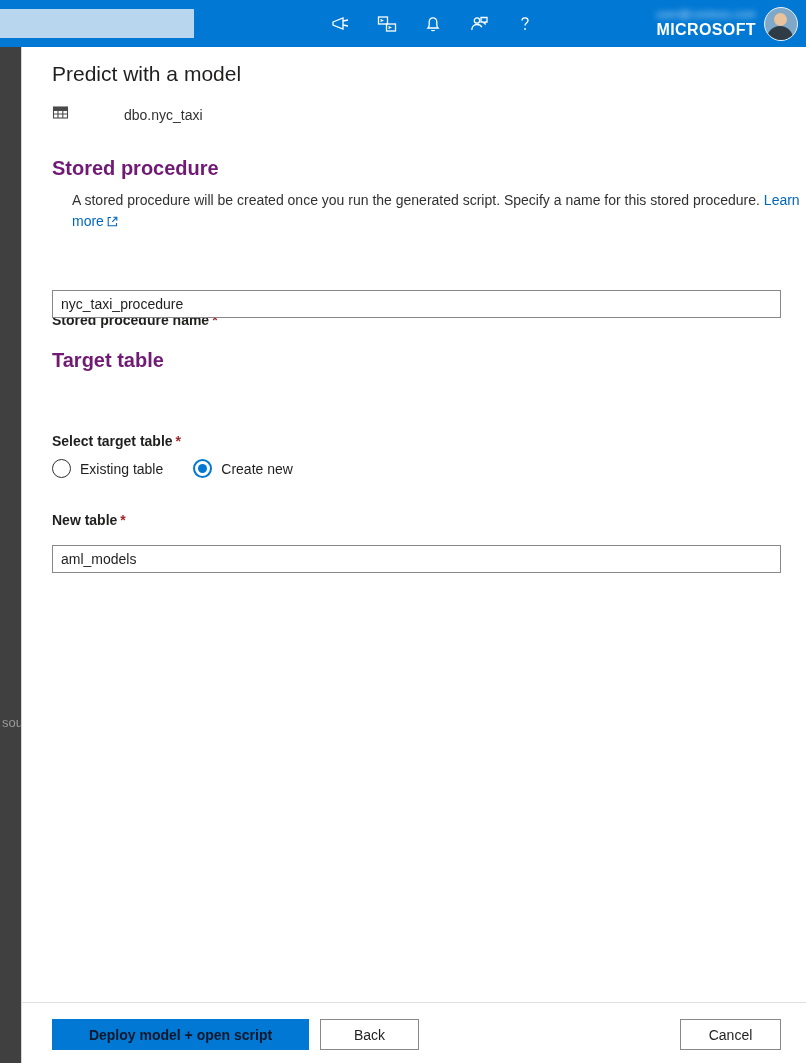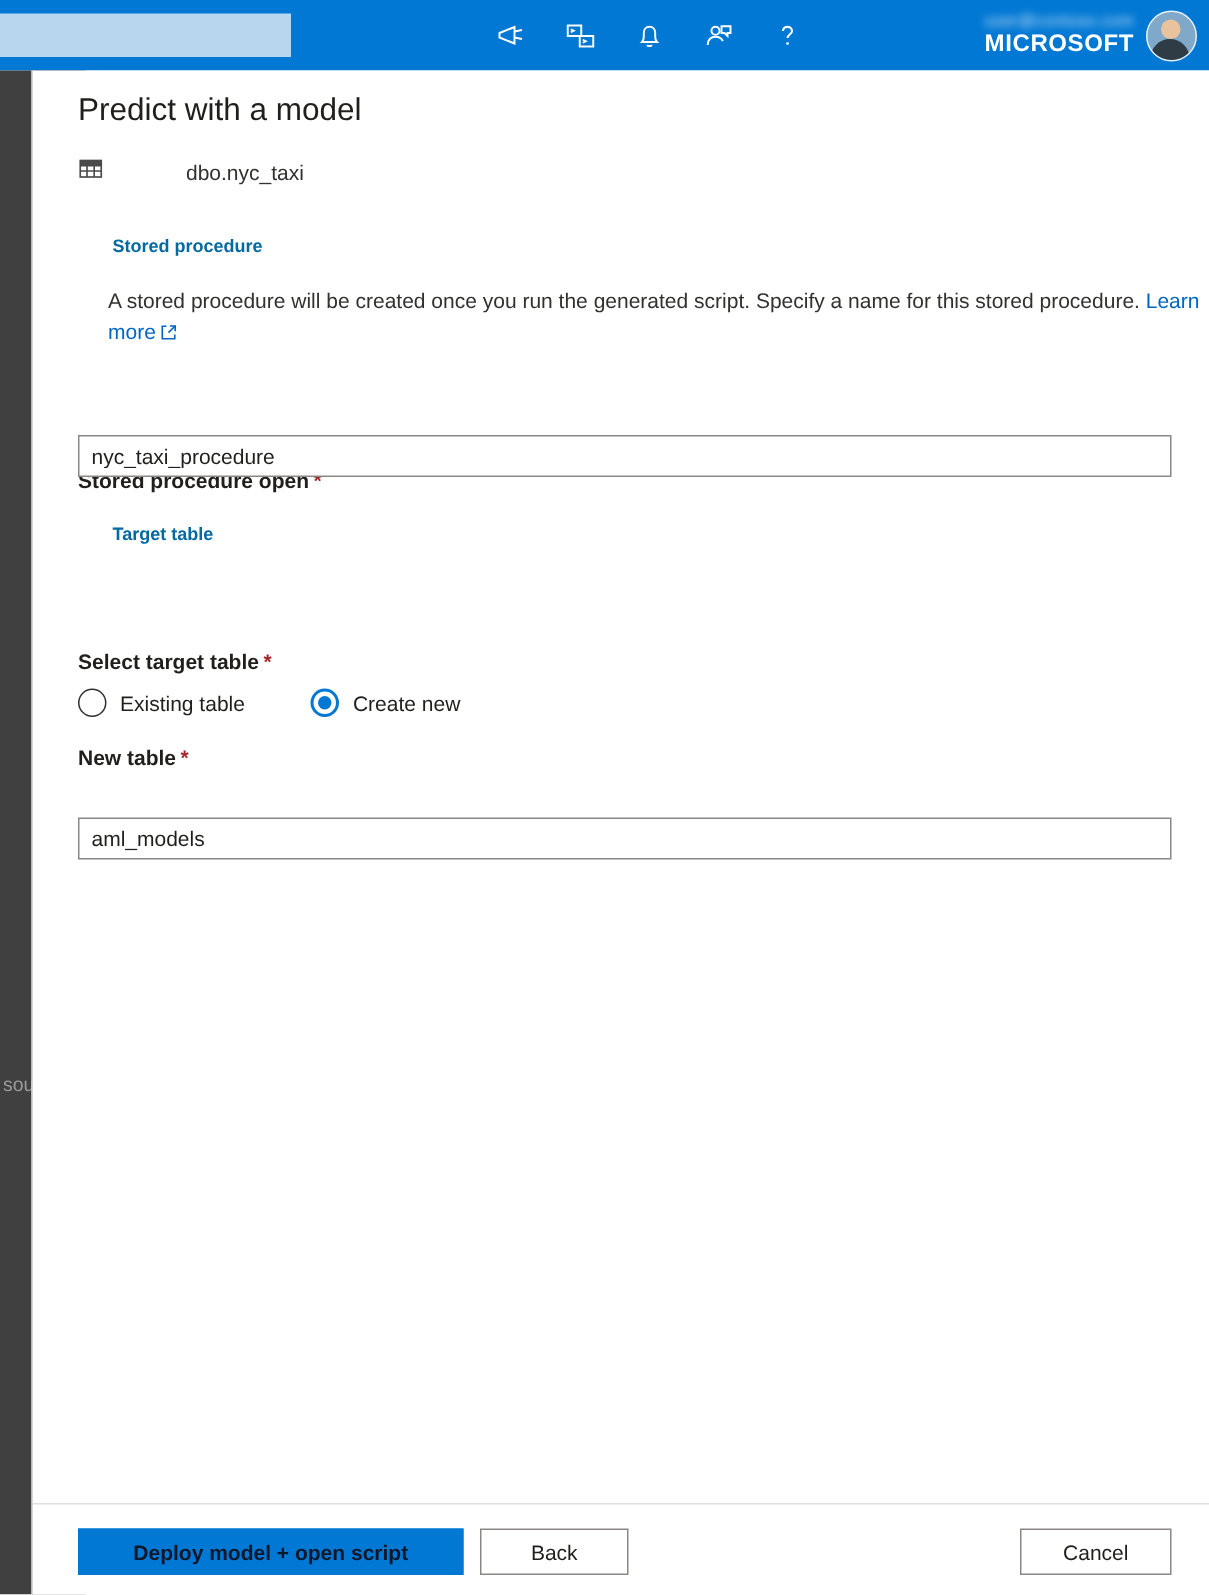--- a/index.html
+++ b/index.html
@@ -166,24 +166,23 @@
   }
   .subject-label {
     font-size: 14px;
     color: #323130;
     margin-left: 45px;
   }
 
   .section-head {
     position: absolute;
     left: 30px;
-    font-size: 12px;
+    font-size: 20px;
     font-weight: bold;
-    color: #0369a1;
-    margin-left: 23px;
+    color: #701a75;
   }
   .para {
     position: absolute;
     left: 30px;
     font-size: 14px;
     color: #323130;
     line-height: 21px;
     width: 735px;
   }
   .link {
@@ -223,21 +222,21 @@
     color: #201f1e;
     padding: 0 8px;
     outline: none;
   }
 
   .radio-row {
     position: absolute;
     left: 30px;
     display: flex;
     align-items: flex-end;
-    gap: 44px;
+    gap: 30px;
   }
   .radio-opt {
     display: flex;
     align-items: center;
     gap: 9px;
     cursor: pointer;
     font-size: 14px;
     color: #201f1e;
   }
   .radio-mark {
@@ -386,21 +385,21 @@
 
     <div class="para" style="top:143px;margin-left:20px;">
       <span>A stored procedure will be created once you run the generated script. Specify a name for this stored procedure. </span><a class="link">Learn more</a><span class="ext-icon"><svg width="11" height="11" viewBox="0 0 11 11" fill="none" stroke="#0066c0" stroke-width="1.1">
             <path d="M4 1.5 H1.2 V9.8 H9.5 V7"></path>
             <path d="M6.3 1.3 H9.8 V4.8"></path>
             <path d="M9.6 1.5 L5.3 5.8"></path>
           </svg></span>
     </div>
 
     <div class="field-label" style="top:265px;">
-      <span>Stored procedure open</span><span class="req">*</span>
+      <span>Stored procedure name</span><span class="req">*</span>
     </div>
 
     <input class="text-input" style="top: 243px;" type="text" id="sp-name-input" placeholder="" value="nyc_taxi_procedure">
 
     <div class="section-head" style="top:302px;">Target table</div>
 
 
     <div class="field-label" style="top:386px;">
       <span>Select target table</span><span class="req">*</span>
     </div>
@@ -409,21 +408,21 @@
       <div class="radio-opt">
         <span class="radio-mark"></span>
         <span>Existing table</span>
       </div>
       <div class="radio-opt">
         <span class="radio-mark checked"></span>
         <span>Create new</span>
       </div>
     </div>
 
-    <div class="field-label" style="top:450px;text-align:center;">
+    <div class="field-label" style="top:465px;text-align:center;">
       <span>New table</span><span class="req">*</span>
     </div>
 
     <input class="text-input" style="top: 498px;" type="text" id="new-table-input" placeholder="" value="aml_models">
   </div>
 
   <div class="footer">
     <button class="btn btn-primary">Deploy model + open script</button>
     <button class="btn btn-secondary">Back</button>
     <button class="btn btn-cancel">Cancel</button>

